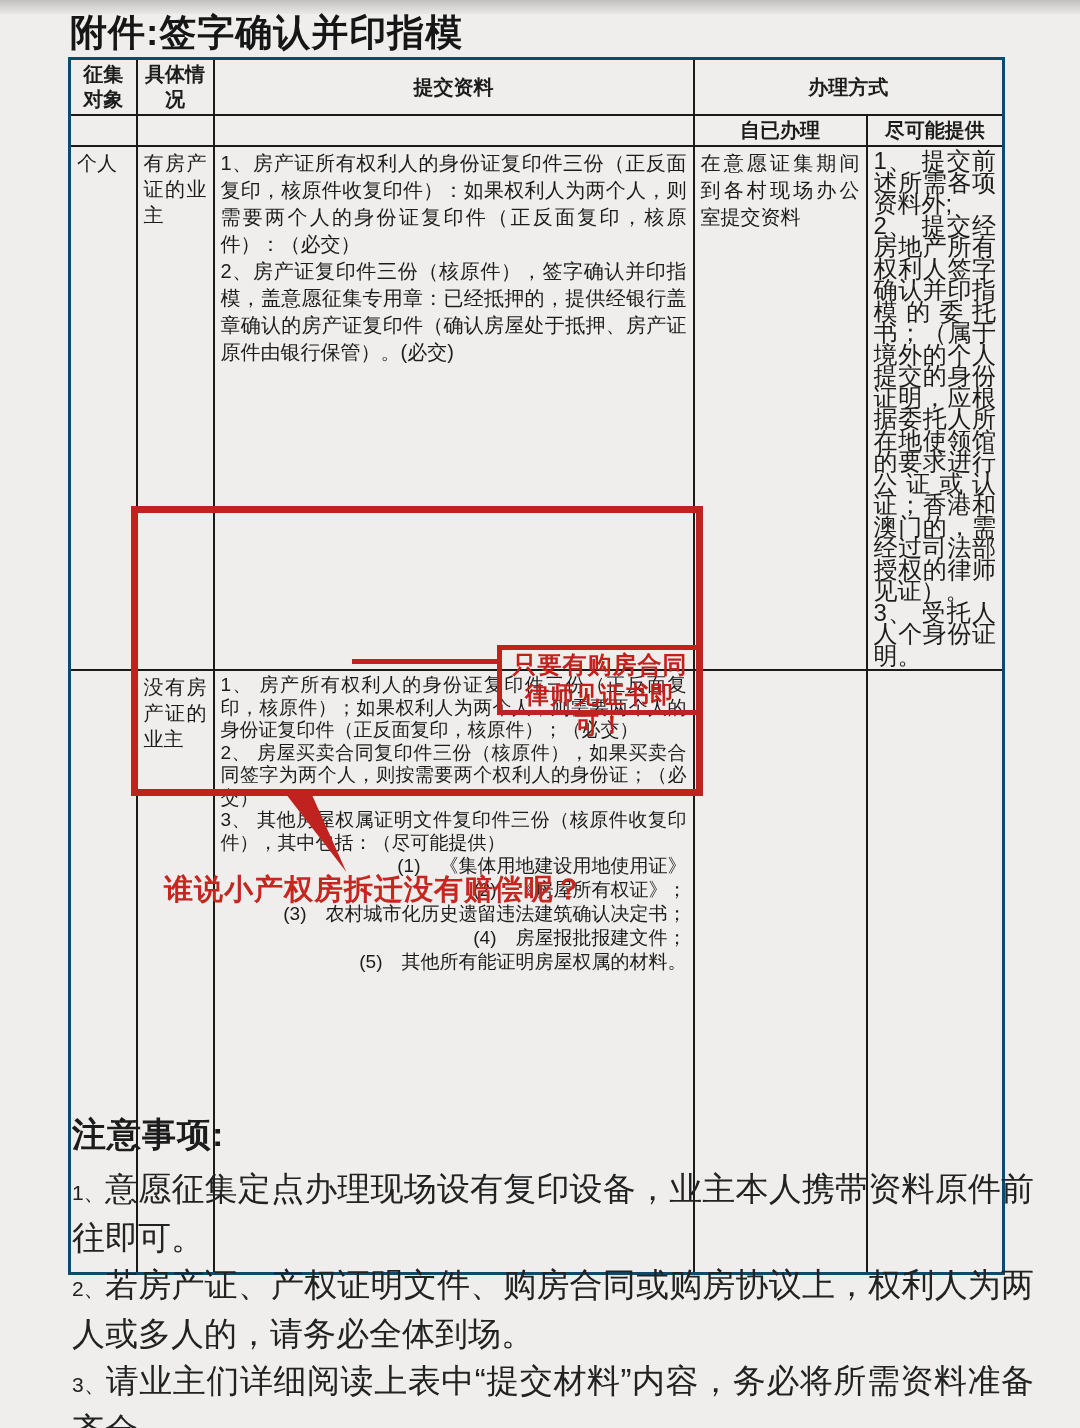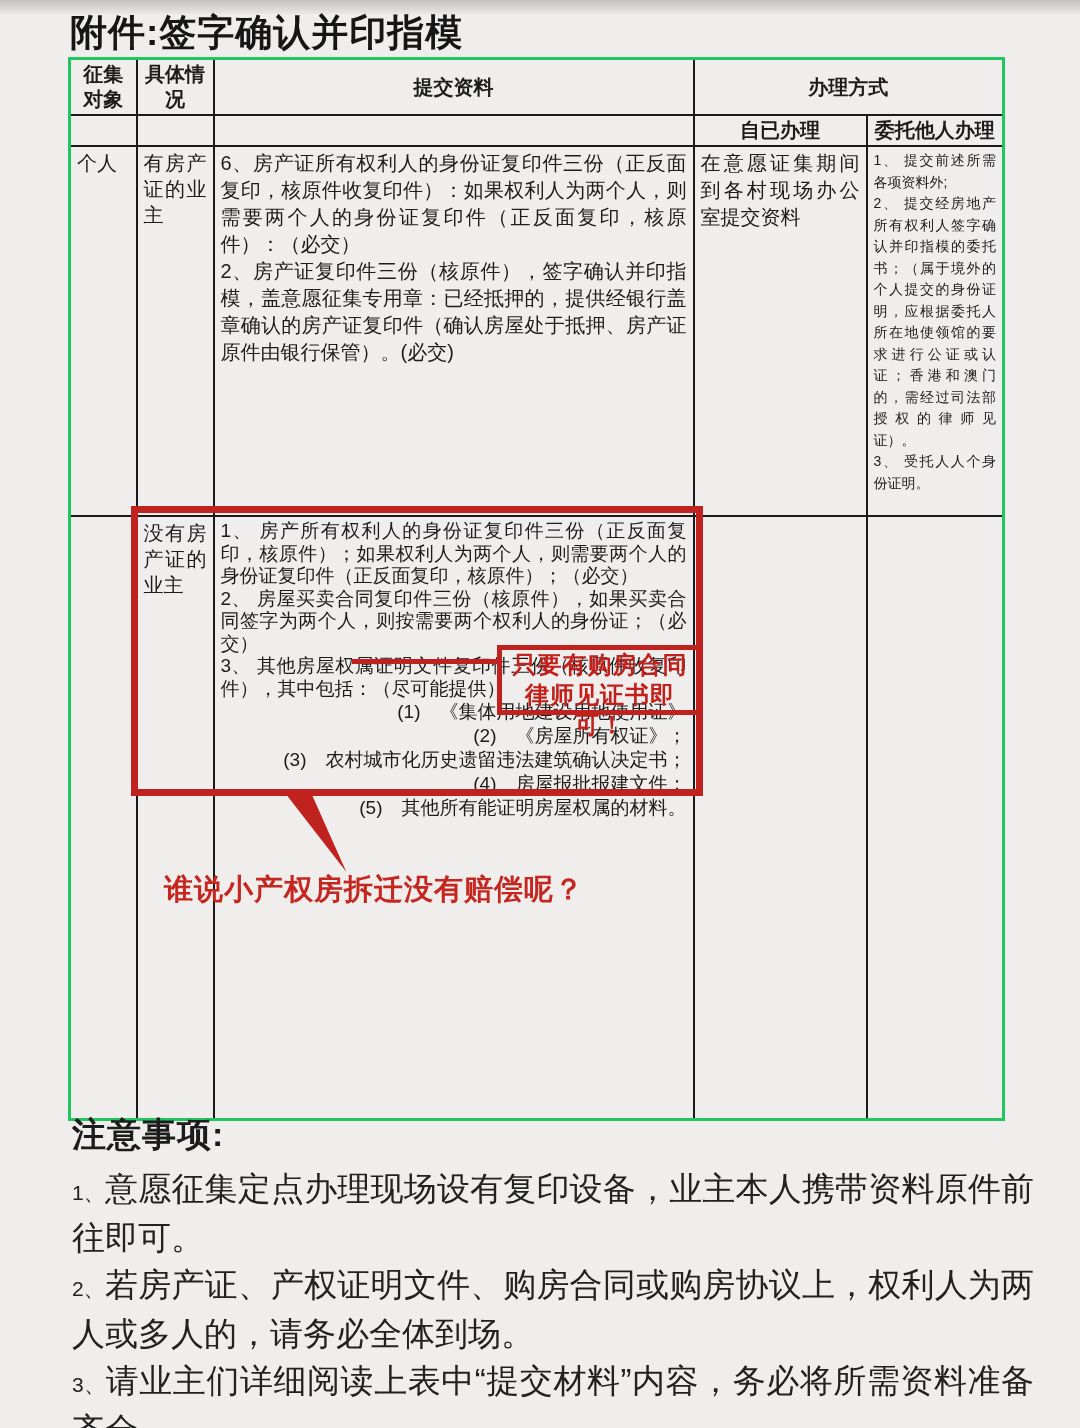--- a/index.html
+++ b/index.html
@@ -17,21 +17,21 @@
     background:linear-gradient(180deg,#c2c1bf 0%,#e9e8e6 100%);
   }
   .doc-title {
     position:absolute; left:70px; top:8px;
     font-size:37px; font-weight:bold; letter-spacing:1px;
     color:#161616;
   }
   table.main {
     position:absolute; left:68px; top:57px; width:934px;
     border-collapse:collapse; table-layout:fixed;
-    border:3px solid #22c55e;
+    border:3px solid #0c4a6e;
     padding-left:36px;
   }
   table.main td, table.main th {
     border:2px solid #1a1a1a;
     vertical-align:top;
     padding:3px 6px;
   }
   table.main th {
     text-align:center; vertical-align:middle;
     font-weight:bold; font-size:20px; line-height:25px;
@@ -45,21 +45,21 @@
     font-size:20px; line-height:26px; text-align:justify;
   }
   .materials-cell {
     font-size:20px; line-height:27px;
     white-space:pre-line; text-align:justify;
   }
   .self-cell {
     font-size:20px; line-height:27px; text-align:justify;
   }
   .delegate-cell {
-    font-size:14px; line-height:21.5px;
+    font-size:24px; line-height:21.5px;
     white-space:pre-line; text-align:justify;
     padding:3px 4px;
   }
   .materials2-intro {
     font-size:19px; line-height:22.5px;
     white-space:pre-line; text-align:justify;
   }
   .list-item {
     font-size:19px; line-height:24px;
     padding-left:10px; text-align:right;
@@ -122,26 +122,26 @@
     <th>征集对象</th>
     <th>具体情况</th>
     <th>提交资料</th>
     <th colspan="2">办理方式</th>
   </tr>
   <tr class="h2">
     <th></th>
     <th></th>
     <th></th>
     <th>自已办理</th>
-    <th>委托他人办理</th>
+    <th>尽可能提供</th>
   </tr>
   <tr class="r1">
     <td class="target-cell">个人</td>
     <td class="situation-cell">有房产证的业主</td>
-    <td class="materials-cell">6、房产证所有权利人的身份证复印件三份（正反面复印，核原件收复印件）：如果权利人为两个人，则需要两个人的身份证复印件（正反面复印，核原件）：（必交）
+    <td class="materials-cell">1、房产证所有权利人的身份证复印件三份（正反面复印，核原件收复印件）：如果权利人为两个人，则需要两个人的身份证复印件（正反面复印，核原件）：（必交）
 2、房产证复印件三份（核原件），签字确认并印指模，盖意愿征集专用章：已经抵押的，提供经银行盖章确认的房产证复印件（确认房屋处于抵押、房产证原件由银行保管）。(必交)</td>
     <td class="self-cell">在意愿证集期间到各村现场办公室提交资料</td>
     <td class="delegate-cell">1、 提交前述所需各项资料外;
 2、 提交经房地产所有权利人签字确认并印指模的委托书；（属于境外的个人提交的身份证明，应根据委托人所在地使领馆的要求进行公证或认证；香港和澳门的，需经过司法部授权的律师见证）。
 3、 受托人人个身份证明。</td>
   </tr>
   <tr class="r2">
     <td></td>
     <td class="situation-cell">没有房产证的业主</td>
     <td>

